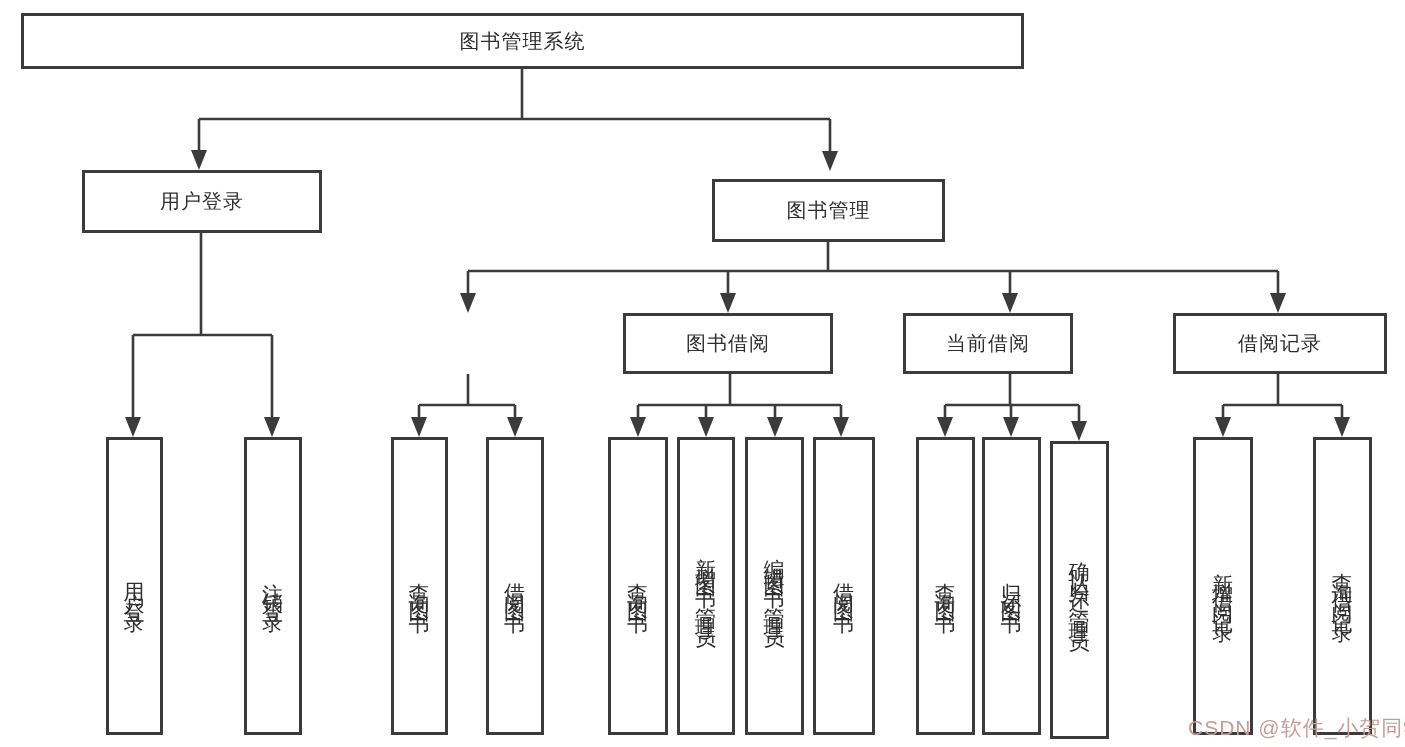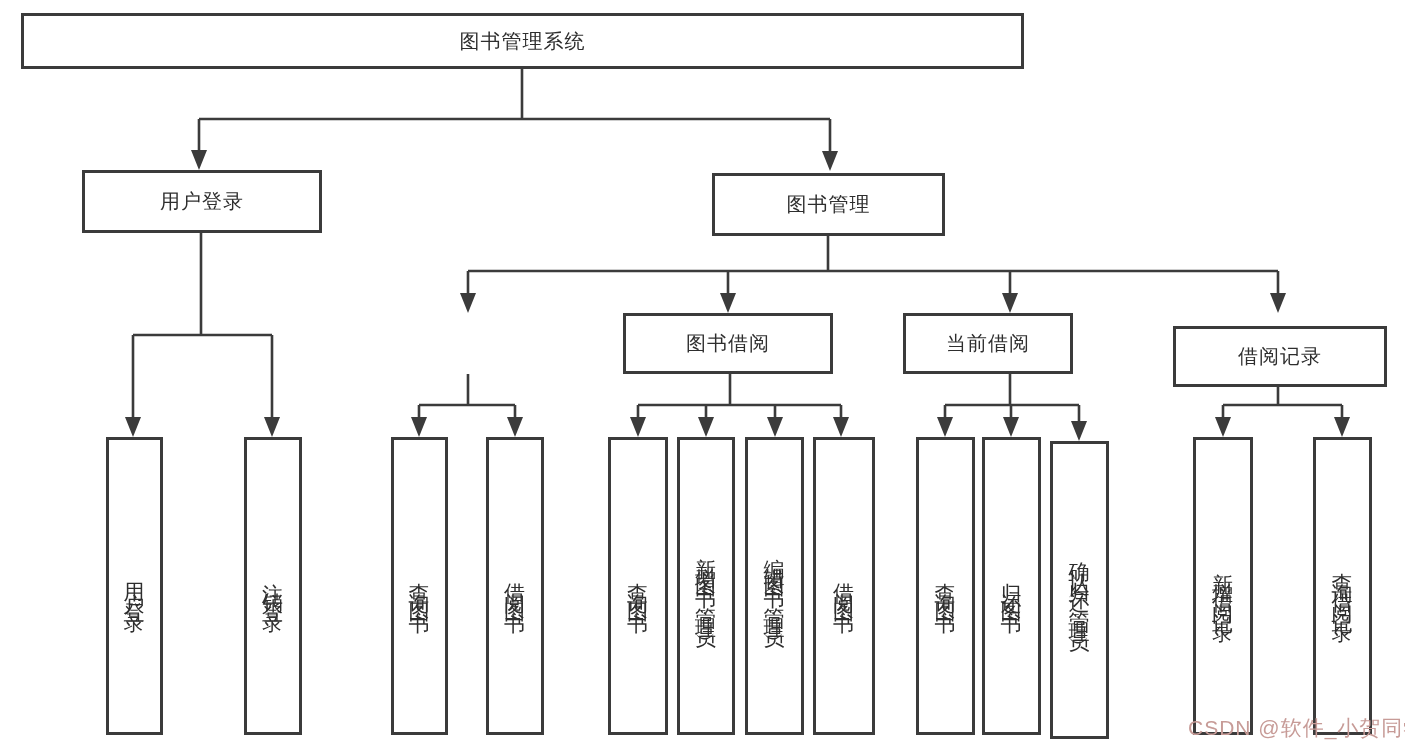--- a/index.html
+++ b/index.html
@@ -119,31 +119,31 @@
     </g>
   </svg>
 
   <div class="node" style="left:21px; top:13px; width:1003px; height:56px;">
     <span class="htext">图书管理系统</span>
   </div>
 
   <div class="node" style="left:82px; top:170px; width:240px; height:63px;">
     <span class="htext">用户登录</span>
   </div>
-  <div class="node" style="left:712px; top:173px; width:233px; height:63px;">
+  <div class="node" style="left:712px; top:179px; width:233px; height:63px;">
     <span class="htext">图书管理</span>
   </div>
 
   <div class="node" style="left:623px; top:313px; width:210px; height:61px;justify-content:center;">
     <span class="htext">图书借阅</span>
   </div>
   <div class="node" style="left:903px; top:313px; width:170px; height:61px;">
     <span class="htext">当前借阅</span>
   </div>
-  <div class="node" style="left:1173px; top:313px; width:214px; height:61px;margin-top:13px;">
+  <div class="node" style="left:1173px; top:313px; width:214px; height:61px;">
     <span class="htext">借阅记录</span>
   </div>
 
   <div class="node" style="left:106px; top:437px; width:57px; height:298px;">
     <span class="vtext">用户登录</span>
   </div>
   <div class="node" style="left:244px; top:437px; width:58px; height:298px;">
     <span class="vtext">注销登录</span>
   </div>
 

